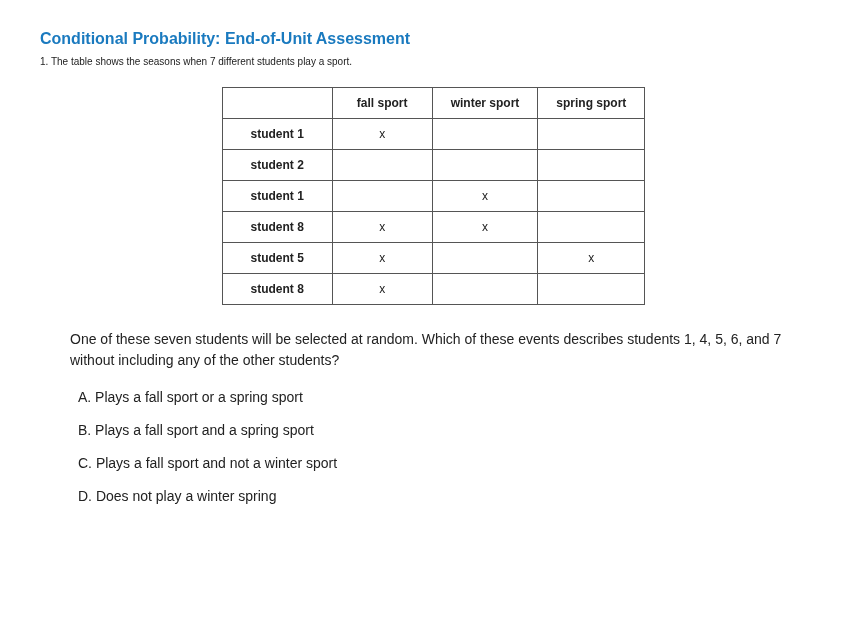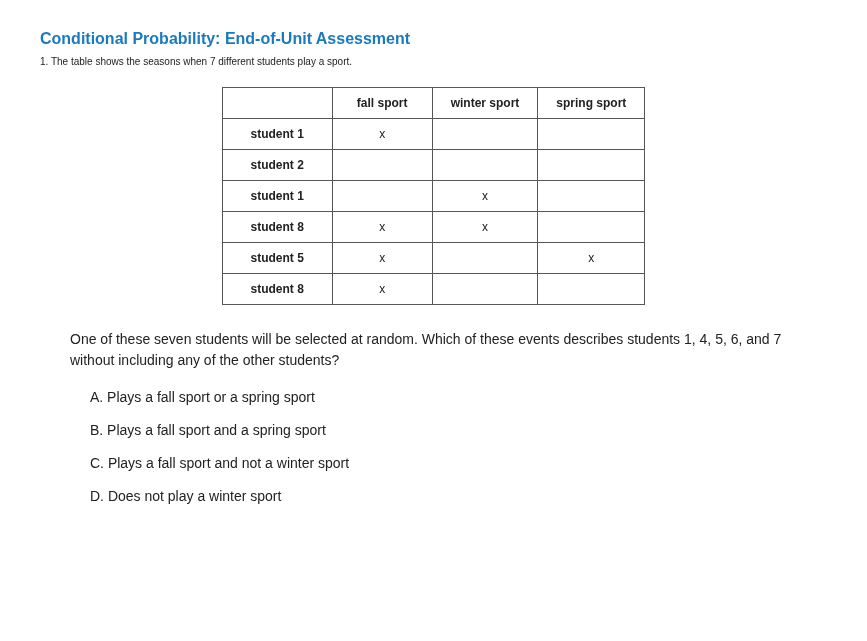--- a/index.html
+++ b/index.html
@@ -71,21 +71,21 @@
     .question-body {
       font-family: Arial, sans-serif;
       font-size: 14px;
       margin: 0 30px 16px 30px;
       line-height: 1.5;
     }
 
     .answer-option {
       font-family: Arial, sans-serif;
       font-size: 14px;
-      margin: 0 50px 12px 50px;
+      margin: 0 50px 12px 38px;
       line-height: 1.5;
     }
   </style>
 </head>
 <body>
 
 <div class="page-title">Conditional Probability: End-of-Unit Assessment</div>
 
 <div class="question-text">1. The table shows the seasons when 7 different students play a sport.</div>
 
@@ -139,14 +139,14 @@
       </tbody>
   </table>
 </div>
 
 <div class="question-body">One of these seven students will be selected at random. Which of these events describes students 1, 4, 5, 6, and 7 without including any of the other students?</div>
 
 <div id="options-container">
     <div class="answer-option">A. Plays a fall sport or a spring sport</div>
     <div class="answer-option">B. Plays a fall sport and a spring sport</div>
     <div class="answer-option">C. Plays a fall sport and not a winter sport</div>
-    <div class="answer-option">D. Does not play a winter sport</div>
+    <div class="answer-option">D. Does not play a winter spring</div>
   </div>
 
 </body></html>

